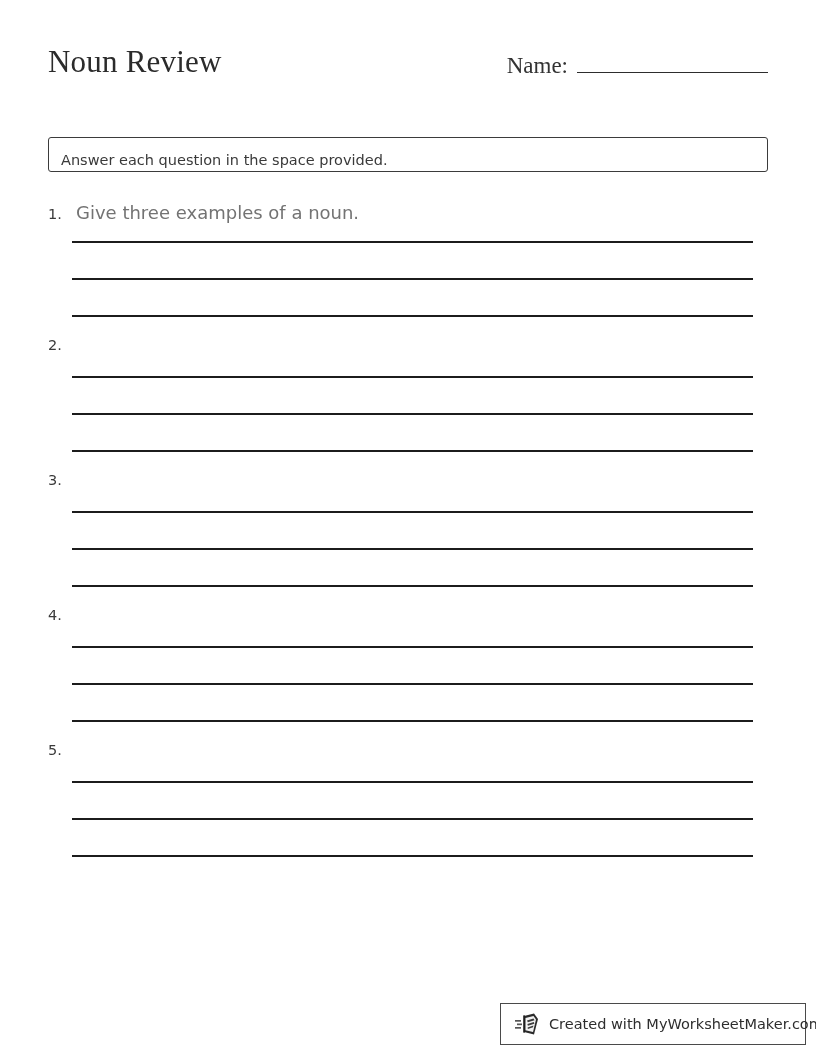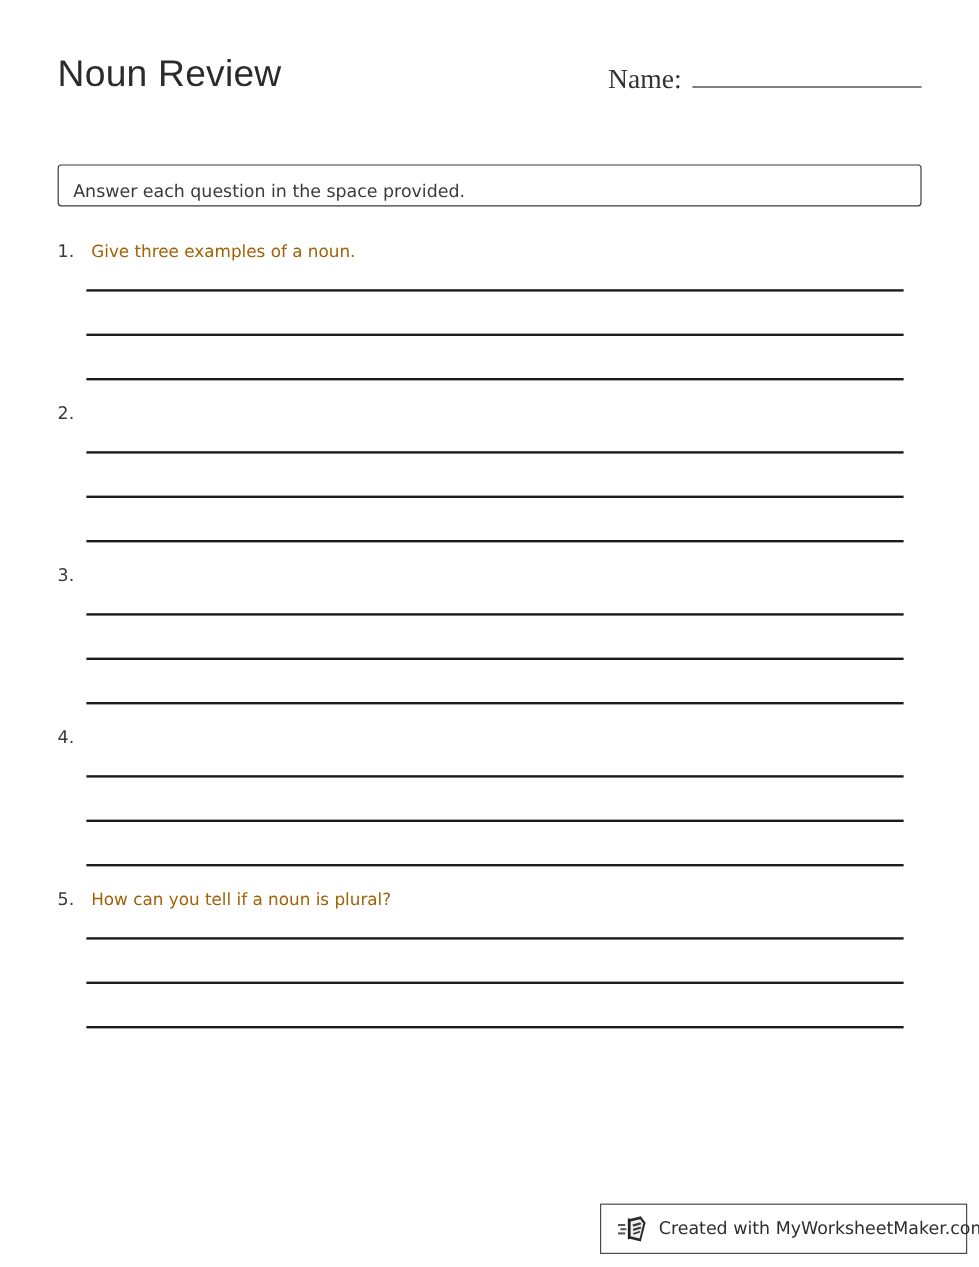--- a/index.html
+++ b/index.html
@@ -29,21 +29,21 @@
     position: absolute;
     left: 48px;
     top: 44px;
     width: 720px;
     height: 50px;
   }
   .worksheet-title {
     position: absolute;
     left: 0;
     top: 0;
-    font-family: Liberation Sans, sans-serif;
+    font-family: Liberation Serif, serif;
     font-weight: 300;
     font-size: 31px;
     letter-spacing: 0.2px;
     color: #2b2b2b;
     white-space: nowrap;
   }
   .name-group {
     position: absolute;
     right: 0;
     top: 9px;
@@ -101,22 +101,22 @@
     align-items: baseline;
     height: 22px;
   }
   .question-number {
     width: 28px;
     flex: 0 0 28px;
     font-size: 14.5px;
     color: #3a3a3a;
   }
   .question-text {
-    font-size: 14px;
-    color: #a16207;
+    font-size: 18px;
+    color: #737373;
     white-space: nowrap;
   }
   .answer-lines {
     margin-top: 17px;
     padding-left: 24px;
   }
   .answer-line {
     height: 0;
     border-bottom: 2px solid #1c1c1c;
     width: 681px;
@@ -214,21 +214,20 @@
       <div class="answer-lines">
         <div class="answer-line"></div>
         <div class="answer-line"></div>
         <div class="answer-line"></div>
       </div>
     </div>
 
     <div class="question-block">
       <div class="question-head">
         <span class="question-number">5.</span>
-        <span class="question-text">How can you tell if a noun is plural?</span>
       </div>
       <div class="answer-lines">
         <div class="answer-line"></div>
         <div class="answer-line"></div>
         <div class="answer-line"></div>
       </div>
     </div>
 
   </div>
 

